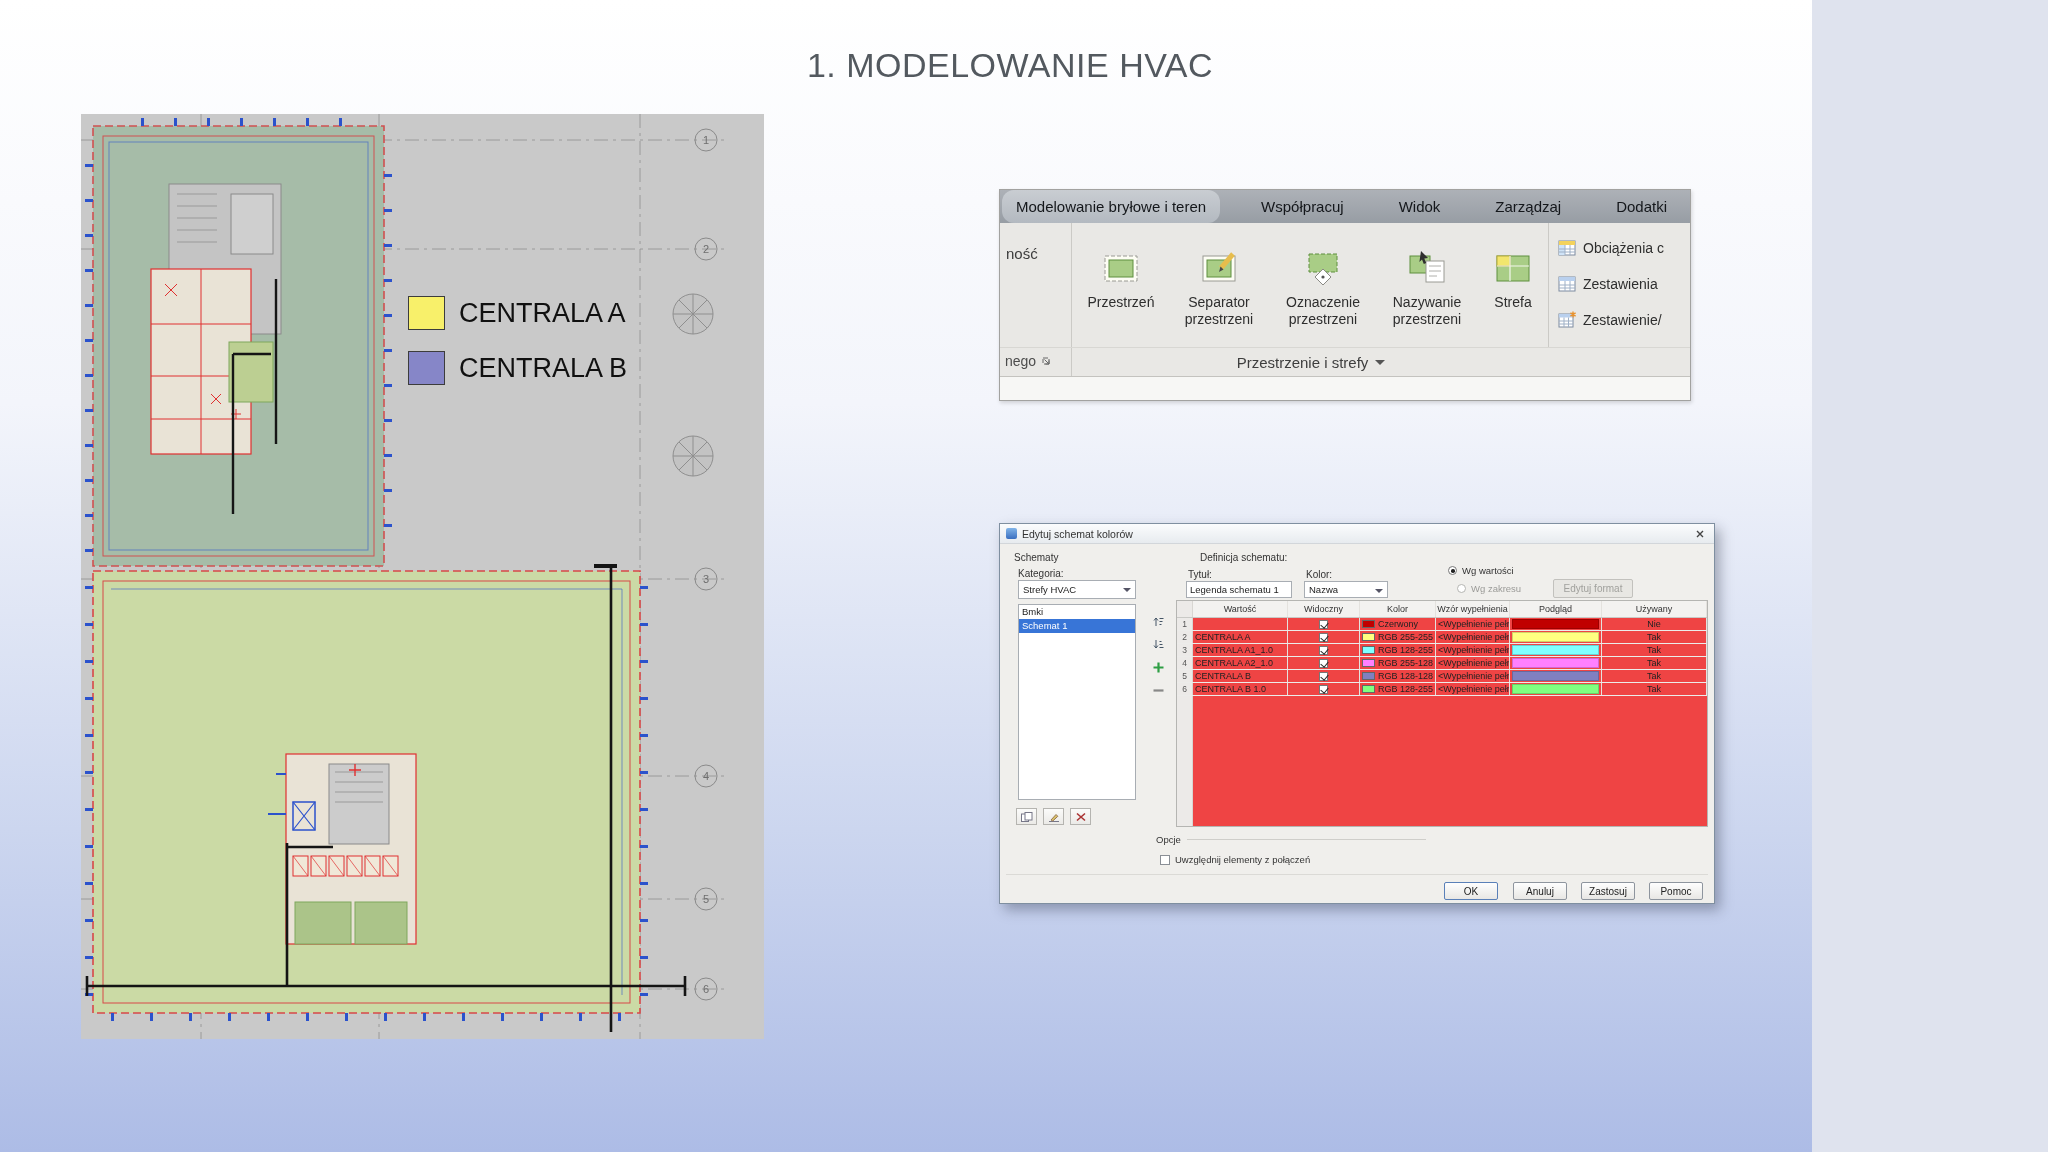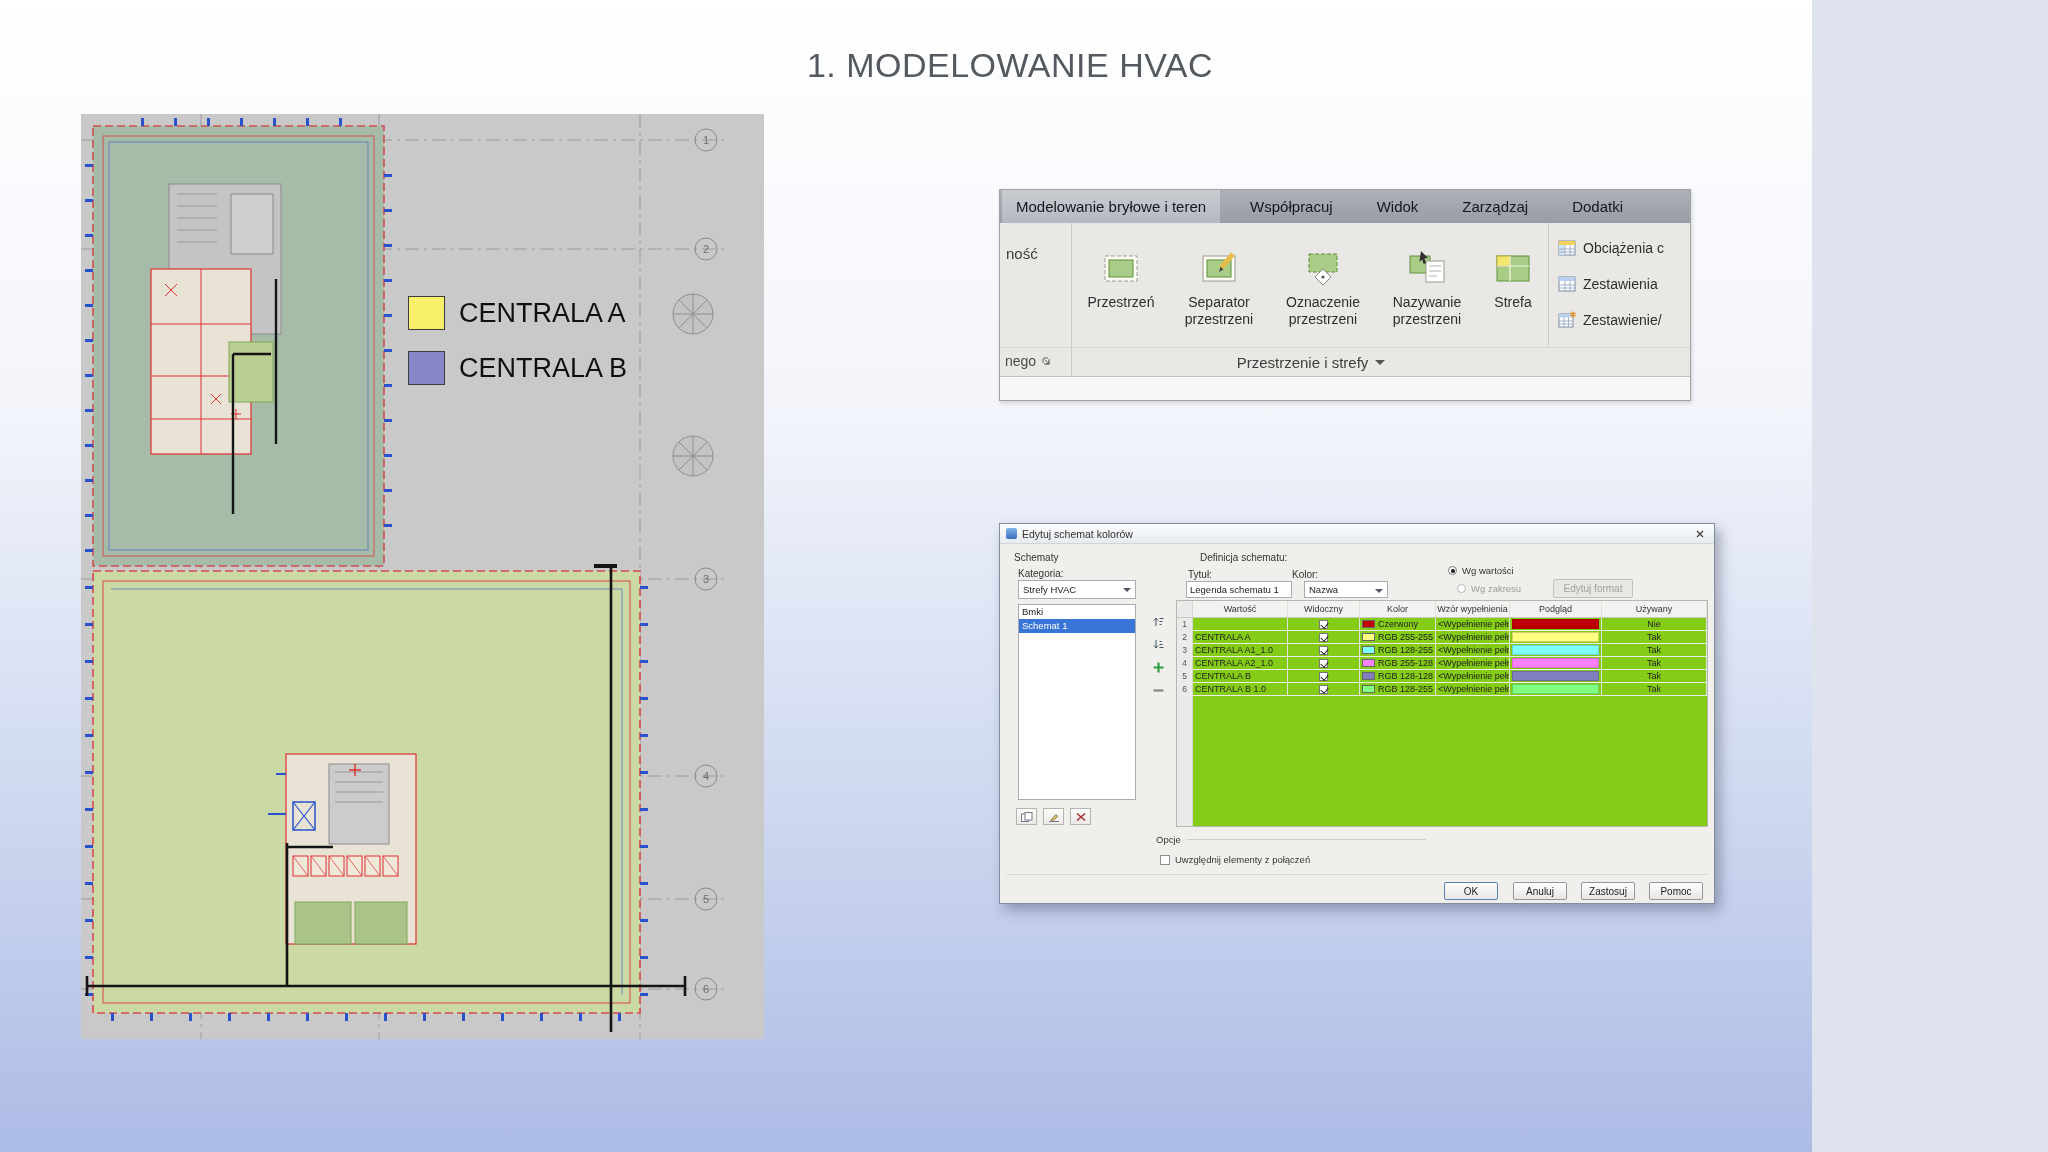--- a/index.html
+++ b/index.html
@@ -19,21 +19,21 @@
   .floorplan svg{position:absolute;left:0;top:0;}
   .legend{position:absolute;left:327px;top:182px;display:flex;flex-direction:column;gap:21px;}
   .legend-row{display:flex;align-items:center;gap:14px;}
   .legend-swatch{width:37px;height:34px;border:1px solid #3c3c3c;flex:none;}
   .legend-label{font-size:27px;color:#101010;white-space:nowrap;}
 
   
   .ribbon{position:absolute;left:999px;top:189px;width:692px;height:212px;
     background:#e9e8e5;border:1px solid #a2a2a0;box-shadow:1px 2px 4px rgba(0,0,0,.15);}
   .ribbon-tabs{height:33px;background:linear-gradient(#adb1b7,#979da4);display:flex;align-items:stretch;padding-left:2px;overflow:hidden;}
-  .ribbon-tab{display:flex;align-items:center;padding:0 14px;margin-right:16px;font-size:15px;color:#14171b;white-space:nowrap;}
+  .ribbon-tab{display:flex;align-items:center;padding:0 14px;margin-right:27px;font-size:15px;color:#14171b;white-space:nowrap;border-radius:12px;}
   .ribbon-tab.active{background:linear-gradient(#c9cdd2,#b3b9c0);}
   .ribbon-body{position:relative;height:153px;background:#e9e8e5;}
   .crop-left{position:absolute;left:0;top:0;width:72px;height:153px;border-right:1px solid #cbcac6;}
   .crop-top-label{position:absolute;left:6px;top:22px;font-size:15px;color:#3c3c3c;}
   .crop-bottom-label{position:absolute;left:5px;top:130px;font-size:14px;color:#4c4c4c;display:flex;align-items:center;gap:5px;}
   .big-buttons{position:absolute;left:76px;top:0;width:470px;height:124px;display:flex;gap:4px;padding:12px 1px;}
   .big-btn{display:flex;flex-direction:column;align-items:center;padding-top:12px;
     font-size:14px;line-height:1.18;color:#2e2e2e;text-align:center;}
   .big-btn .bicon{width:42px;height:42px;margin-bottom:5px;flex:none;}
   .bb1{width:88px;} .bb2{width:100px;} .bb3{width:100px;} .bb4{width:100px;} .bb5{width:64px;}
@@ -69,21 +69,21 @@
     display:flex;align-items:center;justify-content:center;}
   .radio{width:9px;height:9px;border:1px solid #777;border-radius:50%;background:#fff;position:relative;flex:none;}
   .radio.on::after{content:"";position:absolute;left:2px;top:2px;width:3.5px;height:3.5px;border-radius:50%;background:#222;}
   .radio-row{position:absolute;display:flex;align-items:center;gap:5px;font-size:9.5px;color:#333;}
   .radio-row.disabled{color:#9b9b98;} .radio-row.disabled .radio{border-color:#b5b5b2;}
   .dlg-btn{position:absolute;height:18px;display:flex;align-items:center;justify-content:center;font-size:10px;color:#222;
     background:linear-gradient(#fefefe,#e8e7e4);border:1px solid #8e959e;border-radius:2px;}
   .dlg-btn.disabled{color:#a1a19d;border-color:#c2c1bd;background:#e8e7e3;}
   .table-tools{position:absolute;left:150px;top:90px;display:flex;flex-direction:column;gap:8px;align-items:center;}
   .ttool{width:17px;height:15px;display:flex;align-items:center;justify-content:center;}
-  .cstable{position:absolute;left:176px;top:76px;width:532px;height:227px;background:#84cc16;border:1px solid #b5b5b2;overflow:hidden;}
+  .cstable{position:absolute;left:176px;top:76px;width:532px;height:227px;background:#ef4444;border:1px solid #b5b5b2;overflow:hidden;}
   .numstrip{position:absolute;left:0;top:0;bottom:0;width:16px;background:#eceae8;border-right:1px solid #d8d6d2;}
   .trow{position:relative;display:grid;grid-template-columns:16px 95px 72px 76px 74px 92px 1fr;height:13px;
     border-bottom:1px solid #ececea;font-size:9px;align-items:stretch;}
   .thead{height:17px;background:#f3f2f0;border-bottom:1px solid #c9c9c6;font-size:9px;color:#333;}
   .c{display:flex;align-items:center;border-right:1px solid #e4e2de;overflow:hidden;padding:0 2px;white-space:nowrap;}
   .thead .c{justify-content:center;padding:0 1px;}
   .c.num{background:#eceae8;justify-content:center;color:#555;font-size:8.5px;border-right:1px solid #d8d6d2;}
   .c.center{justify-content:center;}
   .check{width:9px;height:9px;border:1px solid #777;background:#fff;position:relative;flex:none;}
   .check.on::after{content:"";position:absolute;left:1.5px;top:0px;width:4px;height:6px;
@@ -356,21 +356,21 @@
       <span class="ltool">
         <svg width="14" height="12" viewBox="0 0 14 12">
             <path d="M3 2.5l8 7M11 2.5l-8 7" stroke="#aa3333" stroke-width="1.6"></path>
           </svg>
       </span>
     </div>
 
     <div class="lbl" style="left:180px;top:28px;margin-left:20px;">Definicja schematu:</div>
     <div class="lbl" style="left:188px;top:45px;">Tytuł:</div>
     <input class="textbox" style="left: 186px; top: 57px; width: 106px;" value="Legenda schematu 1">
-    <div class="lbl" style="left:292px;top:45px;">Kolor:</div>
+    <div class="lbl" style="left:306px;top:45px;">Kolor:</div>
     <div class="select" style="left:304px;top:57px;width:84px;height:17px;">
       <span>Nazwa</span>
     </div>
     <div class="radio-row" style="left:448px;top:41px;">
       <span class="radio on"></span>
       <span>Wg wartości</span>
     </div>
     <div class="radio-row disabled" style="left:457px;top:59px;">
       <span class="radio"></span>
       <span>Wg zakresu</span>

